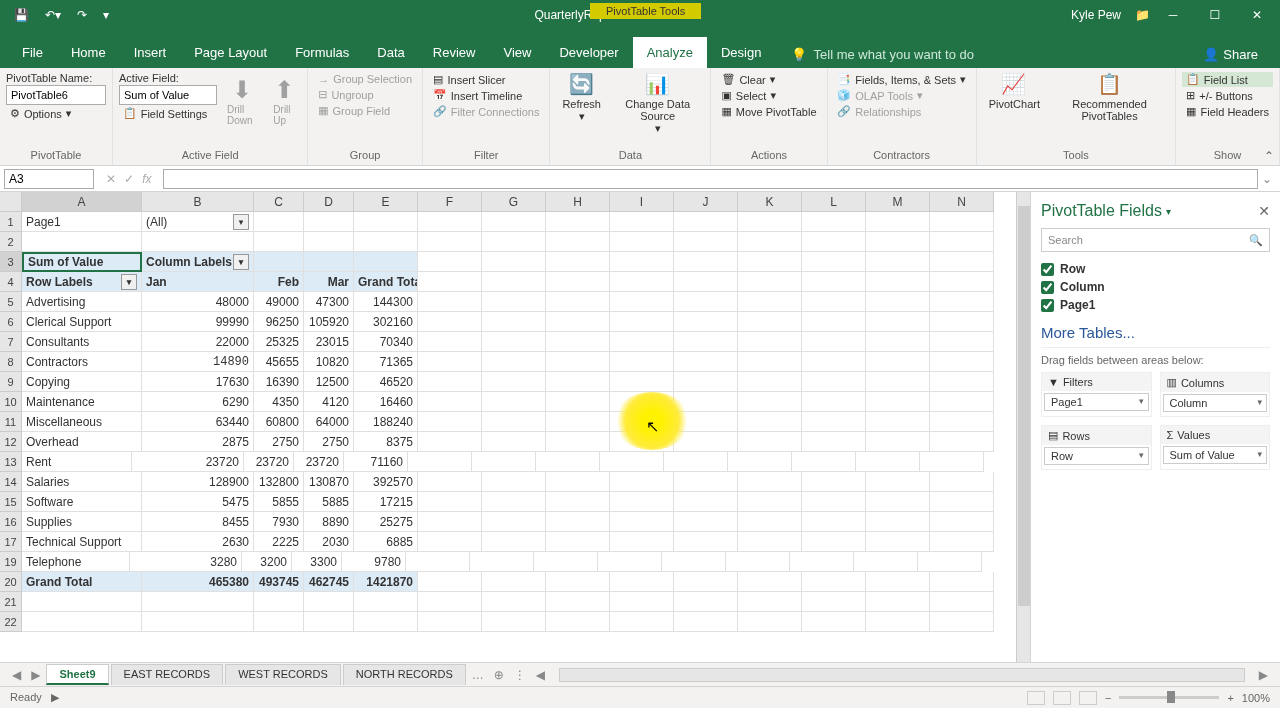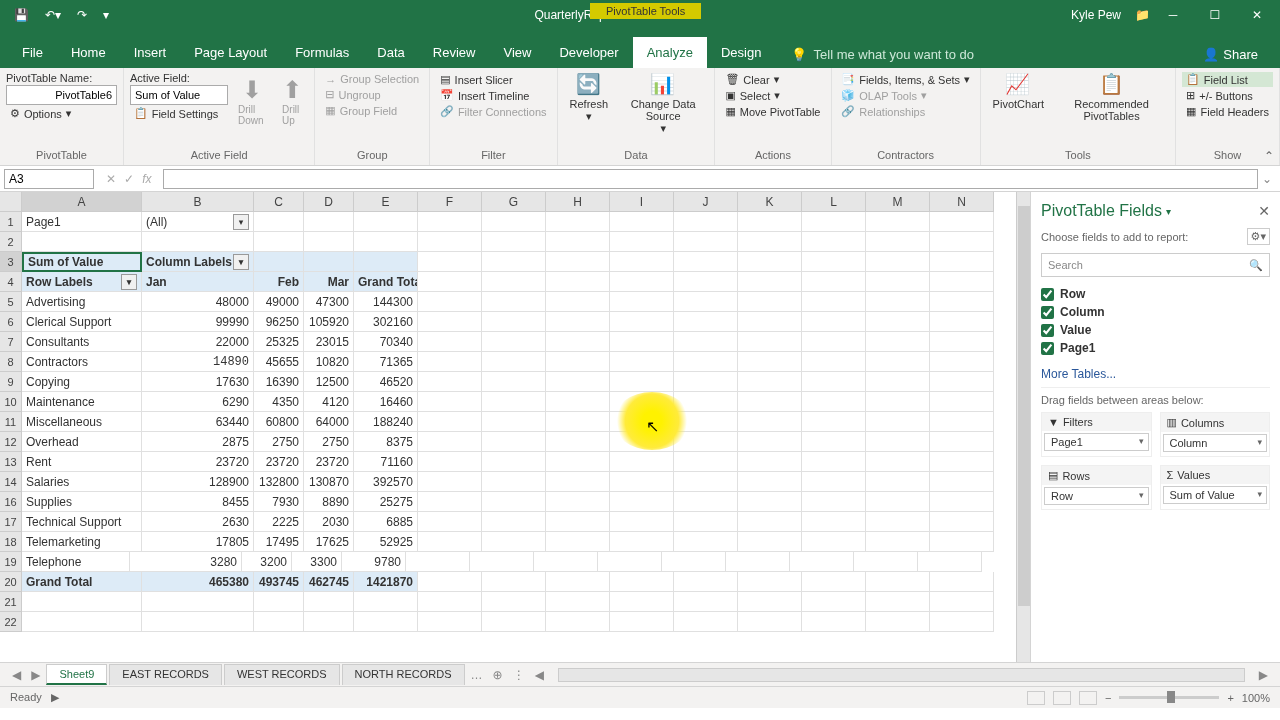--- a/index.html
+++ b/index.html
@@ -64,36 +64,36 @@
 
 
 .pt-pane { width: 250px; border-left: 1px solid #d4d4d4; background: #fff; display: flex; flex-direction: column; padding: 6px 10px; }
 .pt-pane-title { font-size: 16px; color: #217346; padding: 4px 0; display: flex; align-items: center; }
 .pt-pane-sub { font-size: 11px; color: #666; padding: 4px 0; display: flex; justify-content: space-between; align-items: center; }
 .pt-search { height: 24px; border: 1px solid #ccc; padding: 0 6px; font-size: 11px; color: #888; display: flex; align-items: center; justify-content: space-between; margin: 4px 0; }
 .field-list { margin: 4px 0; overflow: auto; }
 .fl-item { display: flex; align-items: center; gap: 6px; padding: 2px 0; }
 .fl-item input { accent-color: #217346; }
 .fl-item.b { font-weight: bold; }
-.more-tables { color: #2a579a; font-size: 12px; padding: 6px 0; cursor: pointer; }
+.more-tables { color: #2a579a; font-size: 15px; padding: 6px 0; cursor: pointer; }
 .areas-label { font-size: 11px; color: #666; padding: 6px 0; border-top: 1px solid #eee; }
 .areas-grid { display: grid; grid-template-columns: 1fr 1fr; gap: 8px; }
 .area-box { border: 1px solid #eee; }
 .area-title { background: #f4f4f4; font-size: 11px; padding: 3px 6px; display: flex; align-items: center; gap: 4px; }
 .area-drop { min-height: 24px; padding: 2px; }
 .area-chip { border: 1px solid #ccc; background: #fff; font-size: 11px; padding: 2px 16px 2px 6px; position: relative; cursor: pointer; }
 .area-chip::after { content: "▾"; position: absolute; right: 4px; font-size: 9px; color: #666; }
 .defer-bar { display: flex; align-items: center; justify-content: space-between; padding: 6px 0; font-size: 11px; }
 .update-btn { border: 1px solid #ccc; color: #aaa; padding: 2px 10px; }
 
 
 .sheet-tabs { height: 24px; border-top: 1px solid #d4d4d4; background: #f3f2f1; display: flex; align-items: center; padding: 0 8px; gap: 2px; }
 .nav-ar { color: #888; padding: 0 4px; cursor: pointer; }
 .sheet-tab { padding: 3px 12px; border: 1px solid #ccc; border-bottom: none; background: #fff; font-size: 11px; cursor: pointer; }
-.sheet-tab.active { background: #fff; border-bottom: 2px solid #217346; color: #217346; font-weight: normal; }
+.sheet-tab.active { background: #fff; border-bottom: 2px solid #217346; color: #217346; font-weight: bold; }
 .sheet-tab:not(.active) { background: #e6e6e6; }
 .hscroll { flex: 1; margin: 0 8px; height: 14px; background: #e6e6e6; border: 1px solid #ccc; position: relative; }
 
 
 .status-bar { height: 22px; background: #f3f2f1; border-top: 1px solid #d4d4d4; display: flex; align-items: center; padding: 0 10px; font-size: 11px; color: #666; justify-content: space-between; }
 .status-right { display: flex; align-items: center; gap: 8px; }
 .view-btn { width: 18px; height: 14px; border: 1px solid #ccc; cursor: pointer; }
 .zoom-slider { width: 100px; height: 3px; background: #ccc; position: relative; }
 .zoom-slider::after { content: ""; width: 8px; height: 12px; background: #888; position: absolute; left: 48%; top: -5px; }
 
@@ -145,21 +145,21 @@
     <span>👤</span>
     <span>Share</span>
   </div>
 </div>
 
 <div class="ribbon-body">
   <div class="ribbon-group">
     <div class="group-content">
       <div class="stack">
         <span>PivotTable Name:</span>
-        <input class="input-sm" style="width: 111px; text-align: right;" value="PivotTable6">
+        <input class="input-sm" style="width: 100px;" value="PivotTable6">
         <div class="stack-item"><span>⚙</span><span>Options</span> ▾</div>
       </div>
     </div>
     <div class="group-label">PivotTable</div>
   </div>
   <div class="ribbon-group">
     <div class="group-content">
       <div class="stack">
         <span>Active Field:</span>
         <input class="input-sm" style="width: 98px;" value="Sum of Value">
@@ -482,21 +482,21 @@
           <div class="cell" style="width: 64px;"></div>
           <div class="cell" style="width: 64px;"></div>
           <div class="cell" style="width: 64px;"></div>
           <div class="cell" style="width: 64px;"></div>
           <div class="cell" style="width: 64px;"></div>
           <div class="cell" style="width: 64px;"></div>
           <div class="cell" style="width: 64px;"></div>
         </div>
         <div class="row">
           <div class="row-h">13</div>
-          <div class="cell" style="width: 120px;">Rent</div>
+          <div class="cell" style="width: 110px;">Rent</div>
           <div class="cell r" style="width: 112px;">23720</div>
           <div class="cell r" style="width: 50px;">23720</div>
           <div class="cell r" style="width: 50px;">23720</div>
           <div class="cell r" style="width: 64px;">71160</div>
           <div class="cell" style="width: 64px;"></div>
           <div class="cell" style="width: 64px;"></div>
           <div class="cell" style="width: 64px;"></div>
           <div class="cell" style="width: 64px;"></div>
           <div class="cell" style="width: 64px;"></div>
           <div class="cell" style="width: 64px;"></div>
@@ -515,20 +515,37 @@
           <div class="cell" style="width: 64px;"></div>
           <div class="cell" style="width: 64px;"></div>
           <div class="cell" style="width: 64px;"></div>
           <div class="cell" style="width: 64px;"></div>
           <div class="cell" style="width: 64px;"></div>
           <div class="cell" style="width: 64px;"></div>
           <div class="cell" style="width: 64px;"></div>
           <div class="cell" style="width: 64px;"></div>
         </div>
         <div class="row">
+          <div class="row-h">15</div>
+          <div class="cell" style="width: 120px;">Software</div>
+          <div class="cell r" style="width: 112px;">5475</div>
+          <div class="cell r" style="width: 50px;">5855</div>
+          <div class="cell r" style="width: 50px;">5885</div>
+          <div class="cell r" style="width: 64px;">17215</div>
+          <div class="cell" style="width: 64px;"></div>
+          <div class="cell" style="width: 64px;"></div>
+          <div class="cell" style="width: 64px;"></div>
+          <div class="cell" style="width: 64px;"></div>
+          <div class="cell" style="width: 64px;"></div>
+          <div class="cell" style="width: 64px;"></div>
+          <div class="cell" style="width: 64px;"></div>
+          <div class="cell" style="width: 64px;"></div>
+          <div class="cell" style="width: 64px;"></div>
+        </div>
+        <div class="row">
           <div class="row-h">16</div>
           <div class="cell" style="width: 120px;">Supplies</div>
           <div class="cell r" style="width: 112px;">8455</div>
           <div class="cell r" style="width: 50px;">7930</div>
           <div class="cell r" style="width: 50px;">8890</div>
           <div class="cell r" style="width: 64px;">25275</div>
           <div class="cell" style="width: 64px;"></div>
           <div class="cell" style="width: 64px;"></div>
           <div class="cell" style="width: 64px;"></div>
           <div class="cell" style="width: 64px;"></div>
@@ -549,37 +566,20 @@
           <div class="cell" style="width: 64px;"></div>
           <div class="cell" style="width: 64px;"></div>
           <div class="cell" style="width: 64px;"></div>
           <div class="cell" style="width: 64px;"></div>
           <div class="cell" style="width: 64px;"></div>
           <div class="cell" style="width: 64px;"></div>
           <div class="cell" style="width: 64px;"></div>
           <div class="cell" style="width: 64px;"></div>
         </div>
         <div class="row">
-          <div class="row-h">18</div>
-          <div class="cell" style="width: 120px;">Telemarketing</div>
-          <div class="cell r" style="width: 112px;">17805</div>
-          <div class="cell r" style="width: 50px;">17495</div>
-          <div class="cell r" style="width: 50px;">17625</div>
-          <div class="cell r" style="width: 64px;">52925</div>
-          <div class="cell" style="width: 64px;"></div>
-          <div class="cell" style="width: 64px;"></div>
-          <div class="cell" style="width: 64px;"></div>
-          <div class="cell" style="width: 64px;"></div>
-          <div class="cell" style="width: 64px;"></div>
-          <div class="cell" style="width: 64px;"></div>
-          <div class="cell" style="width: 64px;"></div>
-          <div class="cell" style="width: 64px;"></div>
-          <div class="cell" style="width: 64px;"></div>
-        </div>
-        <div class="row">
           <div class="row-h">19</div>
           <div class="cell" style="width: 108px;">Telephone</div>
           <div class="cell r" style="width: 112px;">3280</div>
           <div class="cell r" style="width: 50px;">3200</div>
           <div class="cell r" style="width: 50px;">3300</div>
           <div class="cell r" style="width: 64px;">9780</div>
           <div class="cell" style="width: 64px;"></div>
           <div class="cell" style="width: 64px;"></div>
           <div class="cell" style="width: 64px;"></div>
           <div class="cell" style="width: 64px;"></div>
@@ -648,40 +648,32 @@
       <div class="thumb"></div>
     </div>
 
   <div class="pt-pane">
     <div class="pt-pane-title">
       <span>PivotTable Fields</span>
       <span style="margin-left:4px; font-size:10px;">▾</span>
       <span style="flex:1"></span>
       <span style="color:#666;font-size:14px">✕</span>
     </div>
-    <div class="pt-pane-sub">
-      <span>Choose fields to add to report:</span>
-      <span style="border:1px solid #ccc;padding:1px 3px">⚙▾</span>
-    </div>
     <div class="pt-search">
       <span>Search</span>
       <span>🔍</span>
     </div>
     <div class="field-list" id="field-list">
         <div class="fl-item b">
           <input type="checkbox" checked="" style="">
           <span>Row</span>
         </div>
         <div class="fl-item b">
           <input type="checkbox" checked="" style="">
           <span>Column</span>
-        </div>
-        <div class="fl-item b">
-          <input type="checkbox" checked="" style="">
-          <span>Value</span>
         </div>
         <div class="fl-item b">
           <input type="checkbox" checked="" style="">
           <span>Page1</span>
         </div>
       </div>
     <div class="more-tables">More Tables...</div>
     <div class="areas-label">Drag fields between areas below:</div>
     <div class="areas-grid">
       <div class="area-box">

